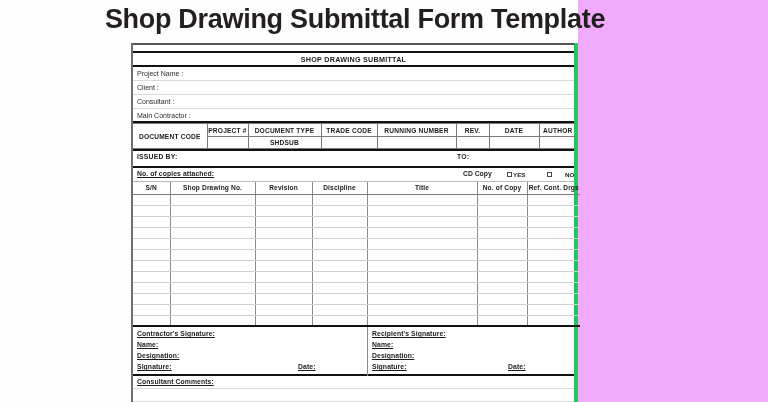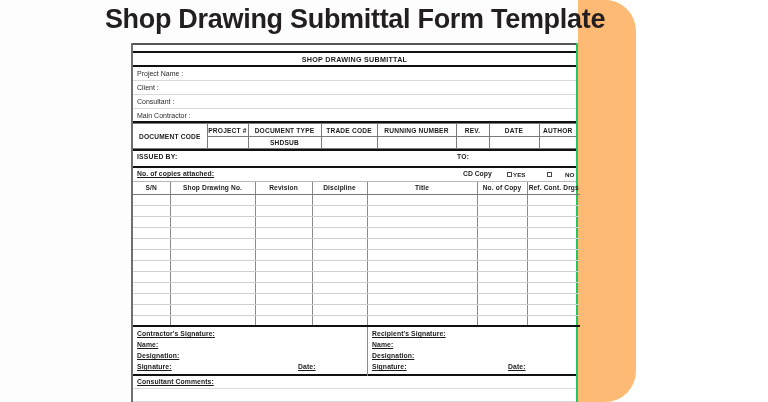--- a/index.html
+++ b/index.html
@@ -5,23 +5,22 @@
   * { box-sizing: border-box; }
   html, body { margin: 0; padding: 0; }
   body {
     width: 768px; height: 402px;
     background: #ffffff;
     font-family: "Liberation Sans", sans-serif;
     overflow: hidden;
   }
   #page {
     position: relative;
-    width: 636px; height: 402px;
-    background: #fdba74;
-    border-radius: 31px;
+    width: 768px; height: 402px;
+    background: #f0abfc;
   }
   
   .backdrop {
     position: absolute; left: 0; top: 0;
     width: 578px; height: 402px;
     background: #fdfdfd;
   }
 
   
   .page-title {
@@ -36,21 +35,21 @@
     line-height: 34px;
     white-space: nowrap;
   }
 
   
   .form {
     position: absolute;
     left: 131px; top: 43px;
     width: 447px;
     border-left: 2px solid #6f6f6f;
-    border-right: 2px solid #22c55e;
+    border-right: 4px solid #22c55e;
     background: #ffffff;
   }
 
   .hrule-top { height: 3px; border-top: 2px solid #555; background:#fff; }
   .strip {
     height: 7px;
     border-bottom: 2px solid #111;
     background: #ffffff;
   }
 

